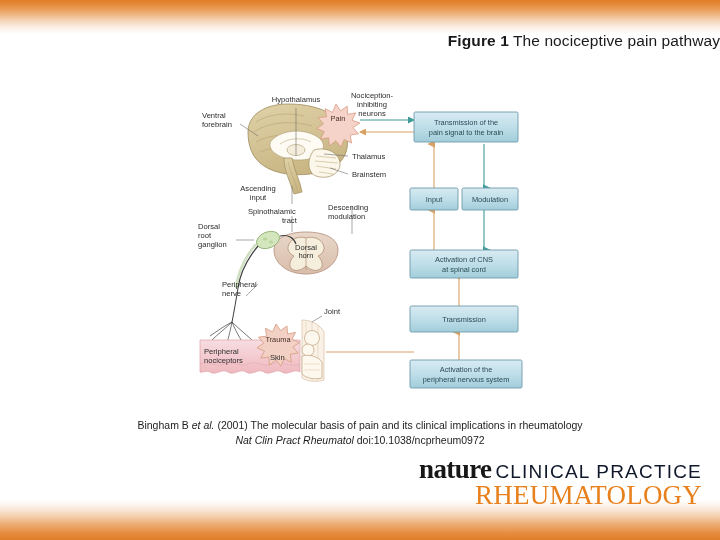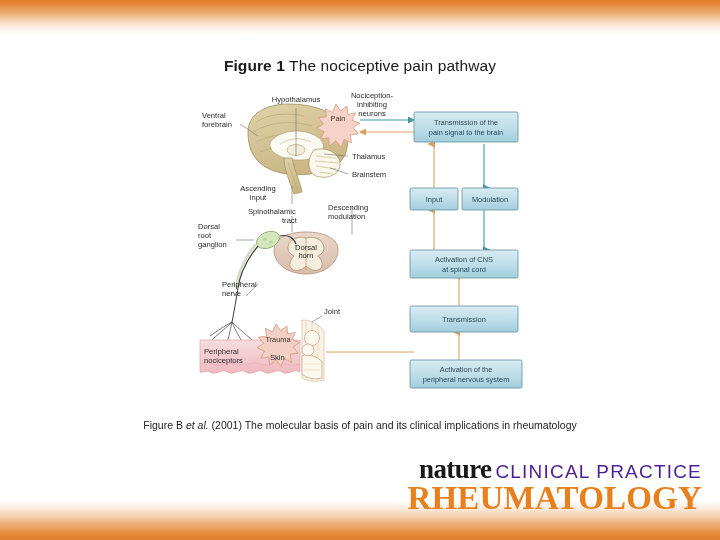--- a/index.html
+++ b/index.html
@@ -34,23 +34,23 @@
     position: absolute;
     left: 0; bottom: 0;
     width: 720px;
     height: 40px;
     background: linear-gradient(to top, #e07d28 0%, #e68b3c 16%, #edae74 40%, #f5d4b6 62%, #fbeee4 82%, #ffffff 100%);
   }
   
   .fig-title {
     position: absolute;
     left: 0;
-    top: 57px;
-    width: 720px;
-    text-align: center;
+    top: 32px;
+    width: 720px;
+    text-align: right;
     font-size: 15.5px;
     color: #1a1a1a;
     letter-spacing: 0.1px;
   }
   .fig-title .lead { font-weight: bold; }
 
   
   #diagram {
     position: absolute;
     left: 196px;
@@ -92,30 +92,30 @@
     font-weight: bold;
     font-size: 27px;
     color: #171717;
     letter-spacing: -0.6px;
     vertical-align: baseline;
     text-align: center;
   }
   .logo .clinprac {
     font-family: "Liberation Sans", sans-serif;
     font-size: 19px;
-    color: #4c1d95;
+    color: #0f172a;
     letter-spacing: 1.2px;
     margin-left: 4px;
     vertical-align: baseline;
   }
   .logo .rheum {
     display: block;
     font-family: "Liberation Serif", serif;
-    font-weight: bold;
-    font-size: 33px;
+    font-weight: normal;
+    font-size: 27px;
     color: #e8801d;
     letter-spacing: 0.2px;
     margin-top: 1px;
   }
   
   .dlabel {
     font-family: "Liberation Sans", sans-serif;
     font-size: 7.6px;
     fill: #2b2b2b;
   }
@@ -327,21 +327,22 @@
       </g>
       <g>
         <rect x="214" y="272" width="112" height="28" rx="1.5" fill="url(#boxgrad)" stroke="#6f9aa9" stroke-width="0.9"></rect>
         <text class="boxlabel" x="270" y="284" text-anchor="middle">Activation of the</text>
         <text class="boxlabel" x="270" y="294" text-anchor="middle">peripheral nervous system</text>
       </g>
     </svg>
   </div>
 
   <div class="citation">
-    <div><span>Figure B </span><i>et al.</i><span> (2001) The molecular basis of pain and its clinical implications in rheumatology</span></div>
+    <div><span>Bingham B </span><i>et al.</i><span> (2001) The molecular basis of pain and its clinical implications in rheumatology</span></div>
+    <div><i>Nat Clin Pract Rheumatol</i><span> doi:10.1038/ncprheum0972</span></div>
   </div>
 
   <div class="logo">
     <span class="row1"><span class="nature">nature</span><span class="clinprac">CLINICAL PRACTICE</span></span>
     <span class="rheum">RHEUMATOLOGY</span>
   </div>
 
 </div>
 
 </body></html>

